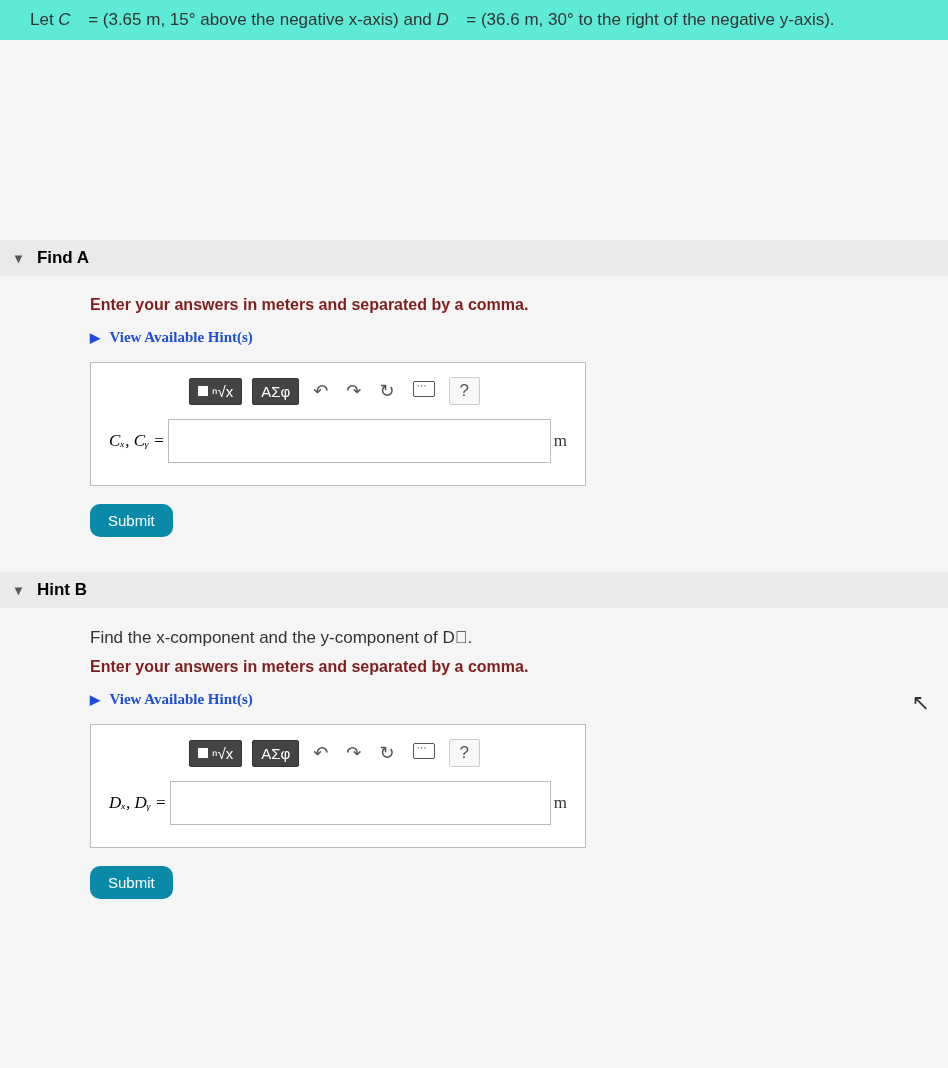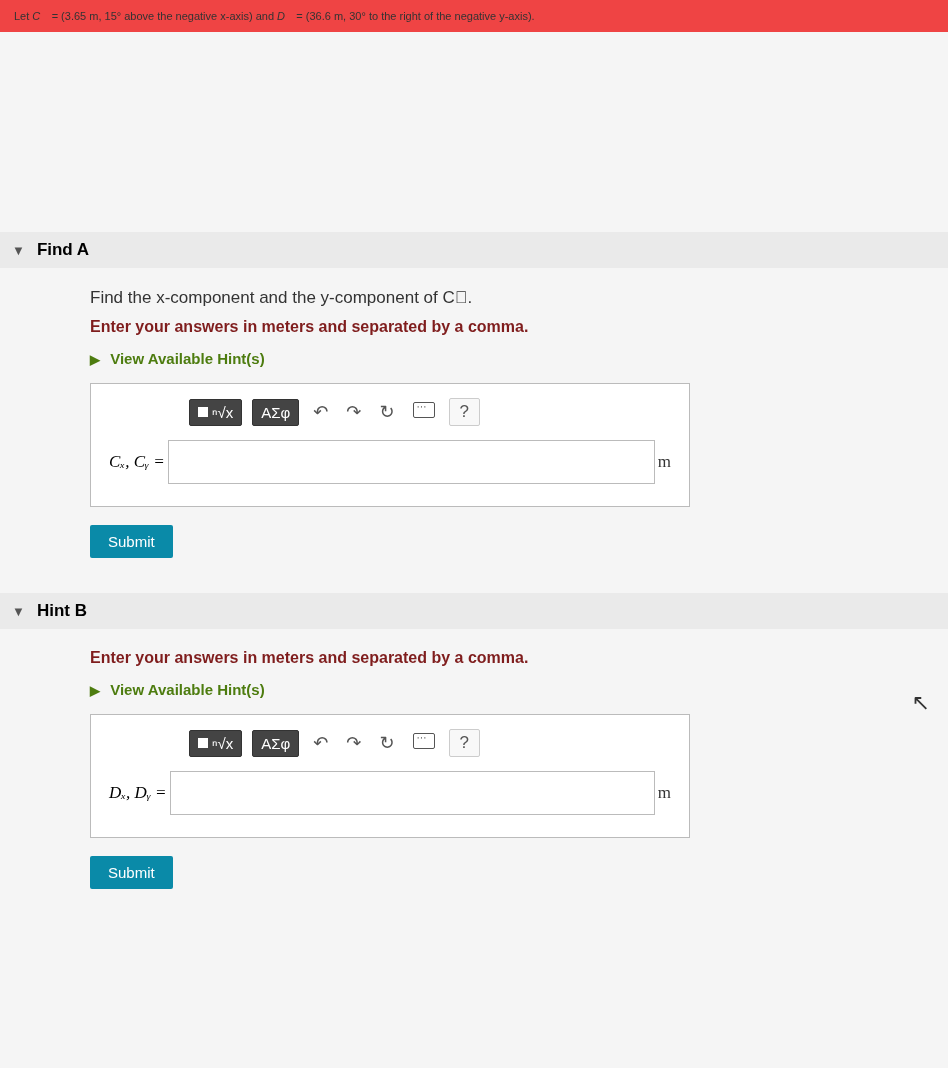--- a/index.html
+++ b/index.html
@@ -5,23 +5,23 @@
   * { box-sizing: border-box; margin: 0; padding: 0; }
   body {
     font-family: Arial, Helvetica, sans-serif;
     background: #f5f5f5;
     width: 948px;
     height: 1068px;
     position: relative;
     overflow: hidden;
   }
   .problem-statement {
-    background: #ef4444;
-    padding: 10px 14px;
-    font-size: 11px;
+    background: #5eead4;
+    padding: 10px 30px;
+    font-size: 17px;
     color: #333;
   }
   .problem-statement .vec { font-style: italic; }
   .part-header {
     background: #eaeaea;
     padding: 8px 10px 8px 4px;
     margin-top: 200px;
     display: flex;
     align-items: center;
     font-weight: bold;
@@ -41,33 +41,34 @@
     color: #333;
     margin-bottom: 10px;
   }
   .instruction {
     font-size: 16px;
     font-weight: bold;
     color: #7f1d1d;
     margin-bottom: 14px;
   }
   .hints-link {
-    color: #4d7c0f;
+    color: #1d4ed8;
     font-weight: bold;
     font-size: 15px;
     cursor: pointer;
     margin-bottom: 16px;
     display: inline-block;
+    font-family: Liberation Serif, serif;
   }
   .hints-link .tri { font-size: 13px; margin-right: 6px; }
   .answer-frame {
     border: 1px solid #bbb;
     background: #fff;
     padding: 14px 18px 22px 18px;
-    width: 600px;
+    width: 496px;
   }
   .toolbar {
     display: flex;
     align-items: center;
     gap: 10px;
     margin-left: 80px;
     margin-bottom: 14px;
   }
   .tool-dark {
     background: #444;
@@ -121,21 +122,21 @@
     font-family: 'Times New Roman', serif;
   }
   .submit-btn {
     background: #0a8aa8;
     color: #fff;
     border: none;
     padding: 8px 18px;
     font-size: 15px;
     margin-top: 18px;
     cursor: pointer;
-    border-radius: 2px;
+    border-radius: 10px;
   }
   .keyboard-icon {
     display: inline-block;
     width: 22px;
     height: 16px;
     border: 1px solid #555;
     border-radius: 2px;
     position: relative;
   }
   .keyboard-icon::after {
@@ -163,21 +164,20 @@
   <span class="vec">D⃗</span>
   <span> = (36.6 m, 30° to the right of the negative y-axis).</span>
 </div>
 
 <div class="part-header">
   <span class="caret">▼</span>
   <span>Find A</span>
 </div>
 
 <div class="part-body">
-  <div class="prompt">Find the x-component and the y-component of C⃗.</div>
   <div class="instruction">Enter your answers in meters and separated by a comma.</div>
   <span class="hints-link">
     <span class="tri">▶</span>
     <span>View Available Hint(s)</span>
   </span>
 
   <div class="answer-frame">
     <div class="toolbar">
       <span class="tool-dark">
           <span class="square"></span>
@@ -201,20 +201,21 @@
 </div>
 
 <span class="cursor-icon">↖</span>
 
 <div class="part-header b">
   <span class="caret">▼</span>
   <span>Hint B</span>
 </div>
 
 <div class="part-body">
+  <div class="prompt">Find the x-component and the y-component of D⃗.</div>
   <div class="instruction">Enter your answers in meters and separated by a comma.</div>
   <span class="hints-link">
     <span class="tri">▶</span>
     <span>View Available Hint(s)</span>
   </span>
 
   <div class="answer-frame">
     <div class="toolbar">
       <span class="tool-dark">
           <span class="square"></span>

